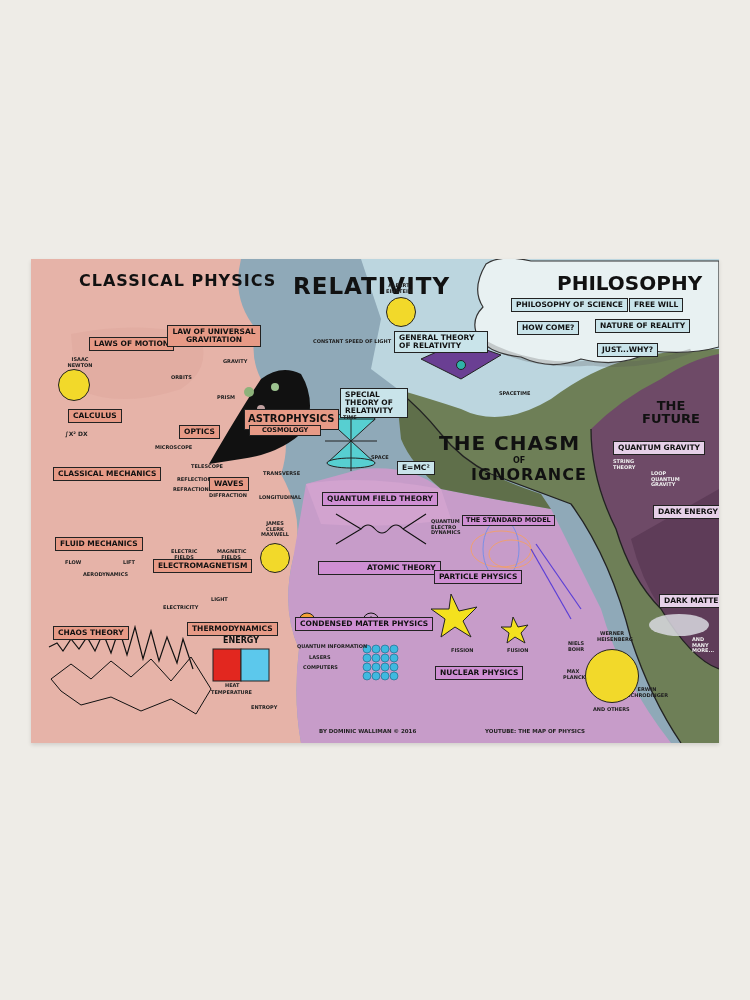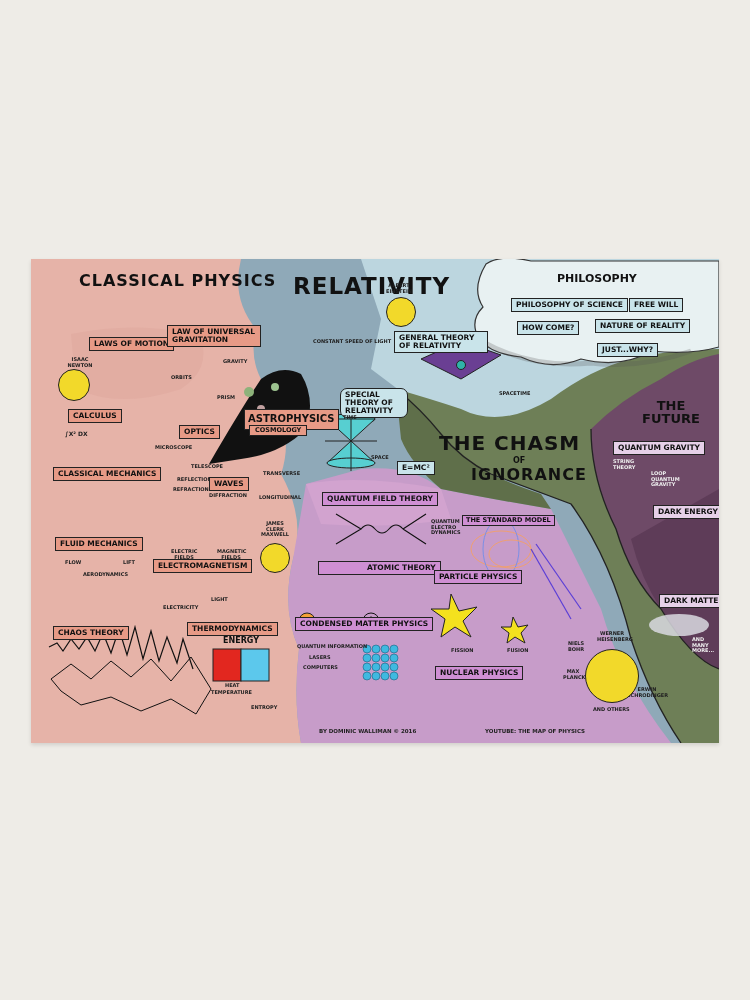--- a/index.html
+++ b/index.html
@@ -102,40 +102,40 @@
 
     <path d="M305 255 L330 270 L305 285 M330 270 Q337 262 344 270 Q351 278 358 270 Q365 262 372 270 M372 270 L395 255 M372 270 L395 285" fill="none" stroke="#111" stroke-width="1.1"></path>
 
     <circle cx="276" cy="362" r="8" fill="#f3a136" stroke="#222"></circle>
     <circle cx="340" cy="362" r="8" fill="none" stroke="#111"></circle>
     <circle cx="340" cy="362" r="4" fill="none" stroke="#111"></circle>
   </svg>
 
   <div class="t big" style="left:48px;top:14px;">Classical Physics</div>
   <div class="t big" style="left:262px;top:16px;font-size:23px;">Relativity</div>
-  <div class="t mid" style="left:526px;top:14px;font-size:11px;">Philosophy</div>
+  <div class="t mid" style="left:526px;top:14px;font-size:20px;">Philosophy</div>
   <div class="t mid" style="left:610px;top:140px;font-size:13px;white-space:normal;width:60px;text-align:center;">The Future</div>
   <div class="t big" style="left:408px;top:174px;font-size:20px;">The Chasm</div>
   <div class="t" style="left:482px;top:198px;font-size:8px;">of</div>
   <div class="t big" style="left:440px;top:208px;font-size:16px;">Ignorance</div>
 
   <div class="lbl red" style="left:58px;top:78px;">Laws of Motion</div>
-  <div class="lbl red" style="left:136px;top:66px;width:84px;white-space:normal;text-align:left;">Law of Universal Gravitation</div>
+  <div class="lbl red" style="left:136px;top:66px;width:84px;white-space:normal;text-align:center;">Law of Universal Gravitation</div>
   <div class="sm" style="left:34px;top:98px;width:30px;white-space:normal;text-align:center;">Isaac Newton</div>
   <div class="face" style="left:27px;top:110px;width:30px;height:30px;"></div>
   <div class="sm" style="left:140px;top:116px;">Orbits</div>
   <div class="sm" style="left:192px;top:100px;">Gravity</div>
   <div class="sm" style="left:186px;top:136px;">Prism</div>
   <div class="lbl red" style="left:37px;top:150px;">Calculus</div>
   <div class="sm" style="left:34px;top:172px;font-size:6px;">∫x² dx</div>
   <div class="lbl red" style="left:148px;top:166px;">Optics</div>
   <div class="sm" style="left:124px;top:186px;">Microscope</div>
   <div class="sm" style="left:160px;top:205px;">Telescope</div>
   <div class="lbl red" style="left:213px;top:150px;font-size:10px;padding:4px 3px;">Astrophysics</div>
-  <div class="lbl red" style="left:218px;top:166px;font-size:6.5px;padding:1px 5px;">Cosmology</div>
+  <div class="lbl red" style="left:218px;top:166px;font-size:6.5px;padding:1px 12px;">Cosmology</div>
   <div class="lbl red" style="left:22px;top:208px;">Classical Mechanics</div>
   <div class="sm" style="left:146px;top:218px;">Reflection</div>
   <div class="sm" style="left:142px;top:228px;">Refraction</div>
   <div class="lbl red" style="left:178px;top:218px;">Waves</div>
   <div class="sm" style="left:178px;top:234px;">Diffraction</div>
   <div class="sm" style="left:232px;top:212px;">Transverse</div>
   <div class="sm" style="left:228px;top:236px;">Longitudinal</div>
   <div class="lbl red" style="left:24px;top:278px;">Fluid Mechanics</div>
   <div class="sm" style="left:34px;top:301px;">Flow</div>
   <div class="sm" style="left:92px;top:301px;">Lift</div>
@@ -152,21 +152,21 @@
   <div class="t" style="left:192px;top:378px;font-size:8px;">Energy</div>
   <div class="sm" style="left:194px;top:424px;">Heat</div>
   <div class="sm" style="left:180px;top:431px;">Temperature</div>
   <div class="sm" style="left:220px;top:446px;">Entropy</div>
 
   <div class="sm" style="left:282px;top:80px;">Constant Speed of Light</div>
   <div class="sm" style="left:355px;top:24px;width:26px;white-space:normal;text-align:center;">Albert Einstein</div>
   <div class="face" style="left:355px;top:38px;width:28px;height:28px;"></div>
   <div class="lbl blue" style="left:363px;top:72px;width:84px;white-space:normal;">General Theory of Relativity</div>
   <div class="sm" style="left:468px;top:132px;">Spacetime</div>
-  <div class="lbl blue" style="left:309px;top:129px;width:58px;white-space:normal;border-radius:7px;">Special Theory of Relativity</div>
+  <div class="lbl blue" style="left:309px;top:129px;width:58px;white-space:normal;">Special Theory of Relativity</div>
   <div class="sm" style="left:312px;top:156px;">Time</div>
   <div class="sm" style="left:340px;top:196px;">Space</div>
   <div class="lbl blue" style="left:366px;top:202px;">E=mc²</div>
 
   <div class="lbl blue" style="left:480px;top:39px;">Philosophy of Science</div>
   <div class="lbl blue" style="left:598px;top:39px;">Free Will</div>
   <div class="lbl blue" style="left:486px;top:62px;">How Come?</div>
   <div class="lbl blue" style="left:564px;top:60px;">Nature of Reality</div>
   <div class="lbl blue" style="left:566px;top:84px;">Just...Why?</div>
 

